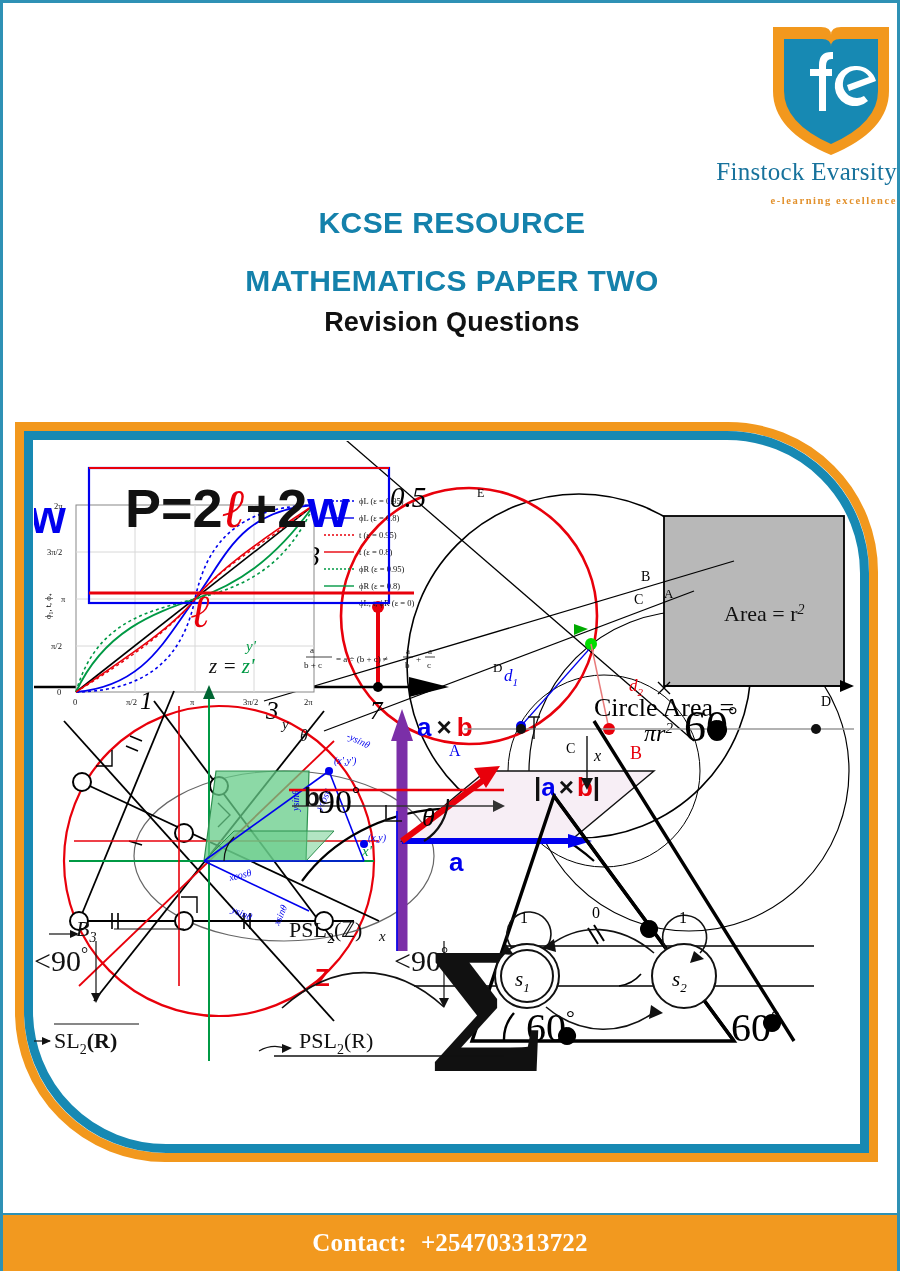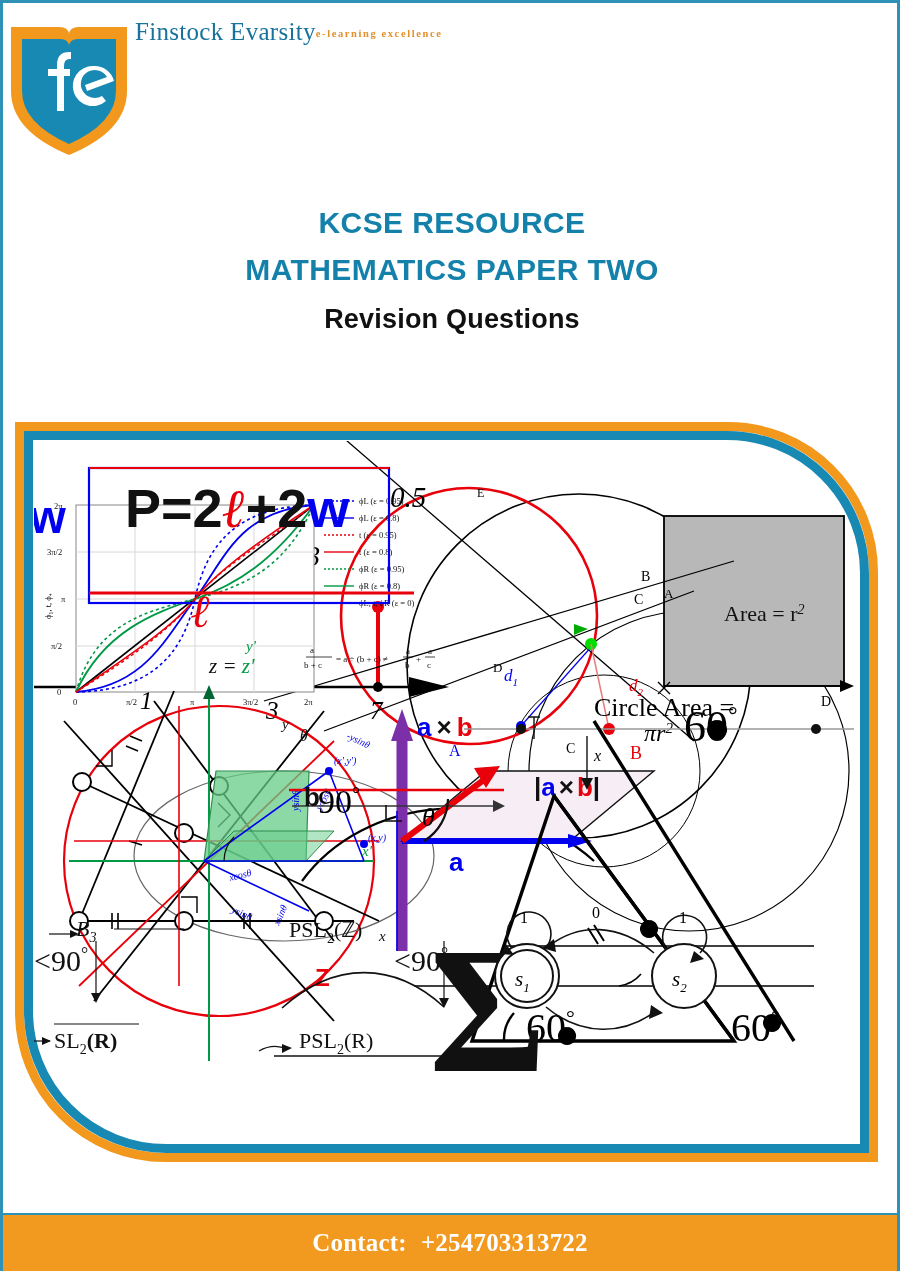--- a/index.html
+++ b/index.html
@@ -12,37 +12,37 @@
   .page{
     position:absolute;inset:0;
     border-left:3px solid #2e91b5;
     border-top:3px solid #2e91b5;
     border-right:3px solid #2e91b5;
     box-sizing:border-box;
     background:#fff;
   }
 
   
-  .logo-wrap{position:absolute;left:0;right:0;top:14px;display:flex;flex-direction:row;align-items:flex-start;}
+  .logo-wrap{position:absolute;left:0;right:0;top:14px;display:flex;flex-direction:column;align-items:flex-end;}
   .shield{width:132px;height:140px;display:block;}
   .brand{
     color:#17729c;font-family:"Liberation Serif", serif;
     font-size:25px;font-weight:400;letter-spacing:.3px;
     margin-top:2px;line-height:1;
   }
   .tagline{
     color:#e2902b;font-family:"Liberation Serif", serif;
     font-size:10.5px;letter-spacing:1.6px;font-weight:700;margin-top:11px;
   }
 
   
   .titles{position:absolute;left:4px;right:0;top:200px;text-align:center;}
   .t1{color:#1481ab;font-size:30px;font-weight:700;letter-spacing:.4px;line-height:1.3;}
-  .t2{color:#1481ab;font-size:30px;font-weight:700;letter-spacing:.4px;line-height:1.3;margin-top:8px;}
-  .t3{color:#111;font-size:27px;font-weight:700;letter-spacing:.2px;margin-top:15px;}
+  .t2{color:#1481ab;font-size:30px;font-weight:700;letter-spacing:.4px;line-height:1.3;margin-top:19px;}
+  .t3{color:#111;font-size:27px;font-weight:700;letter-spacing:.2px;margin-top:7px;}
 
   
   .frame{
     position:absolute;left:12px;top:419px;width:863px;height:740px;
     box-sizing:border-box;
     border:9px solid #f2981d;
     border-radius:0 150px 0 150px;
   }
   .frame-inner{
     position:absolute;inset:0;

